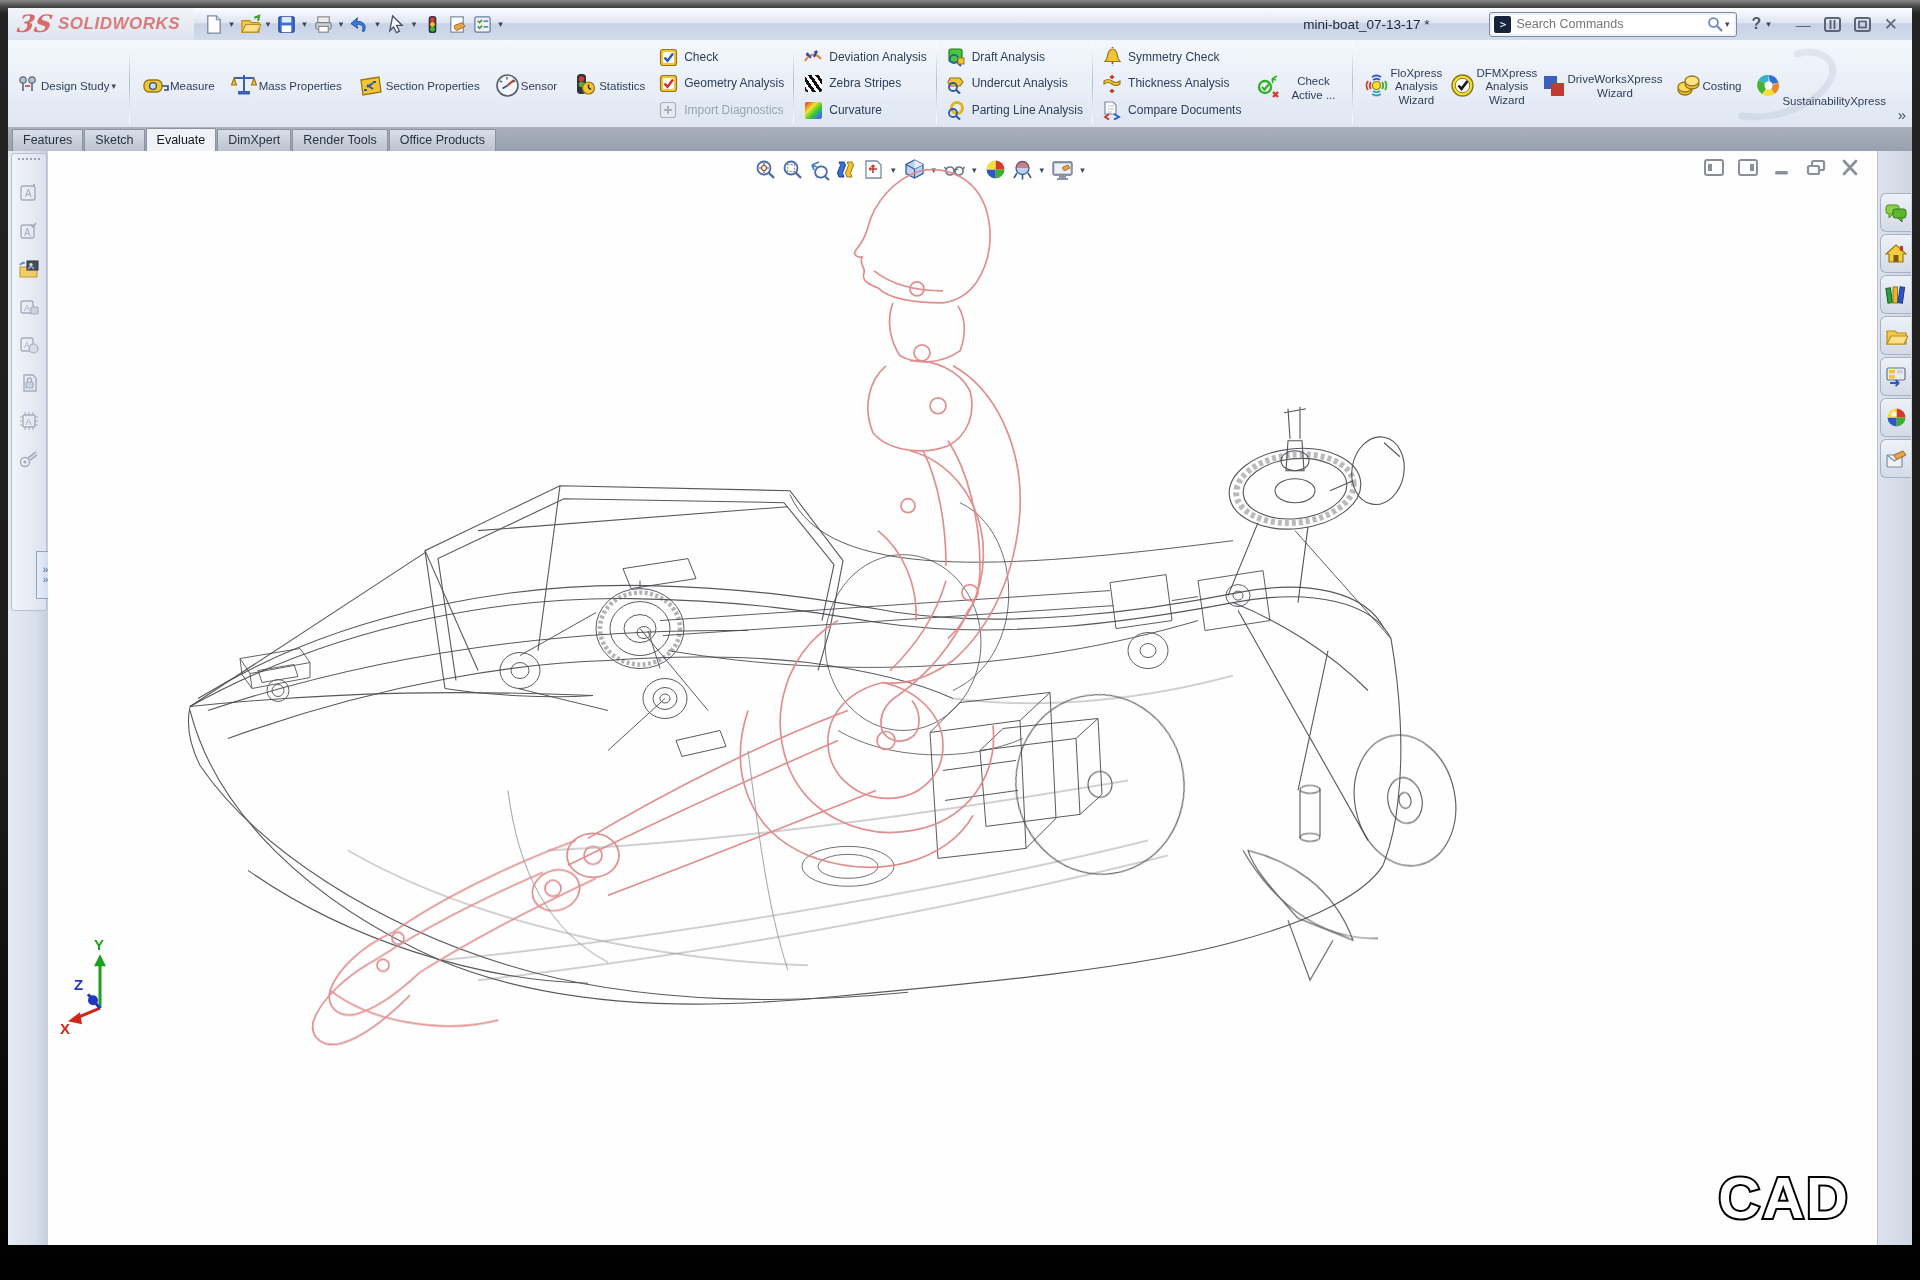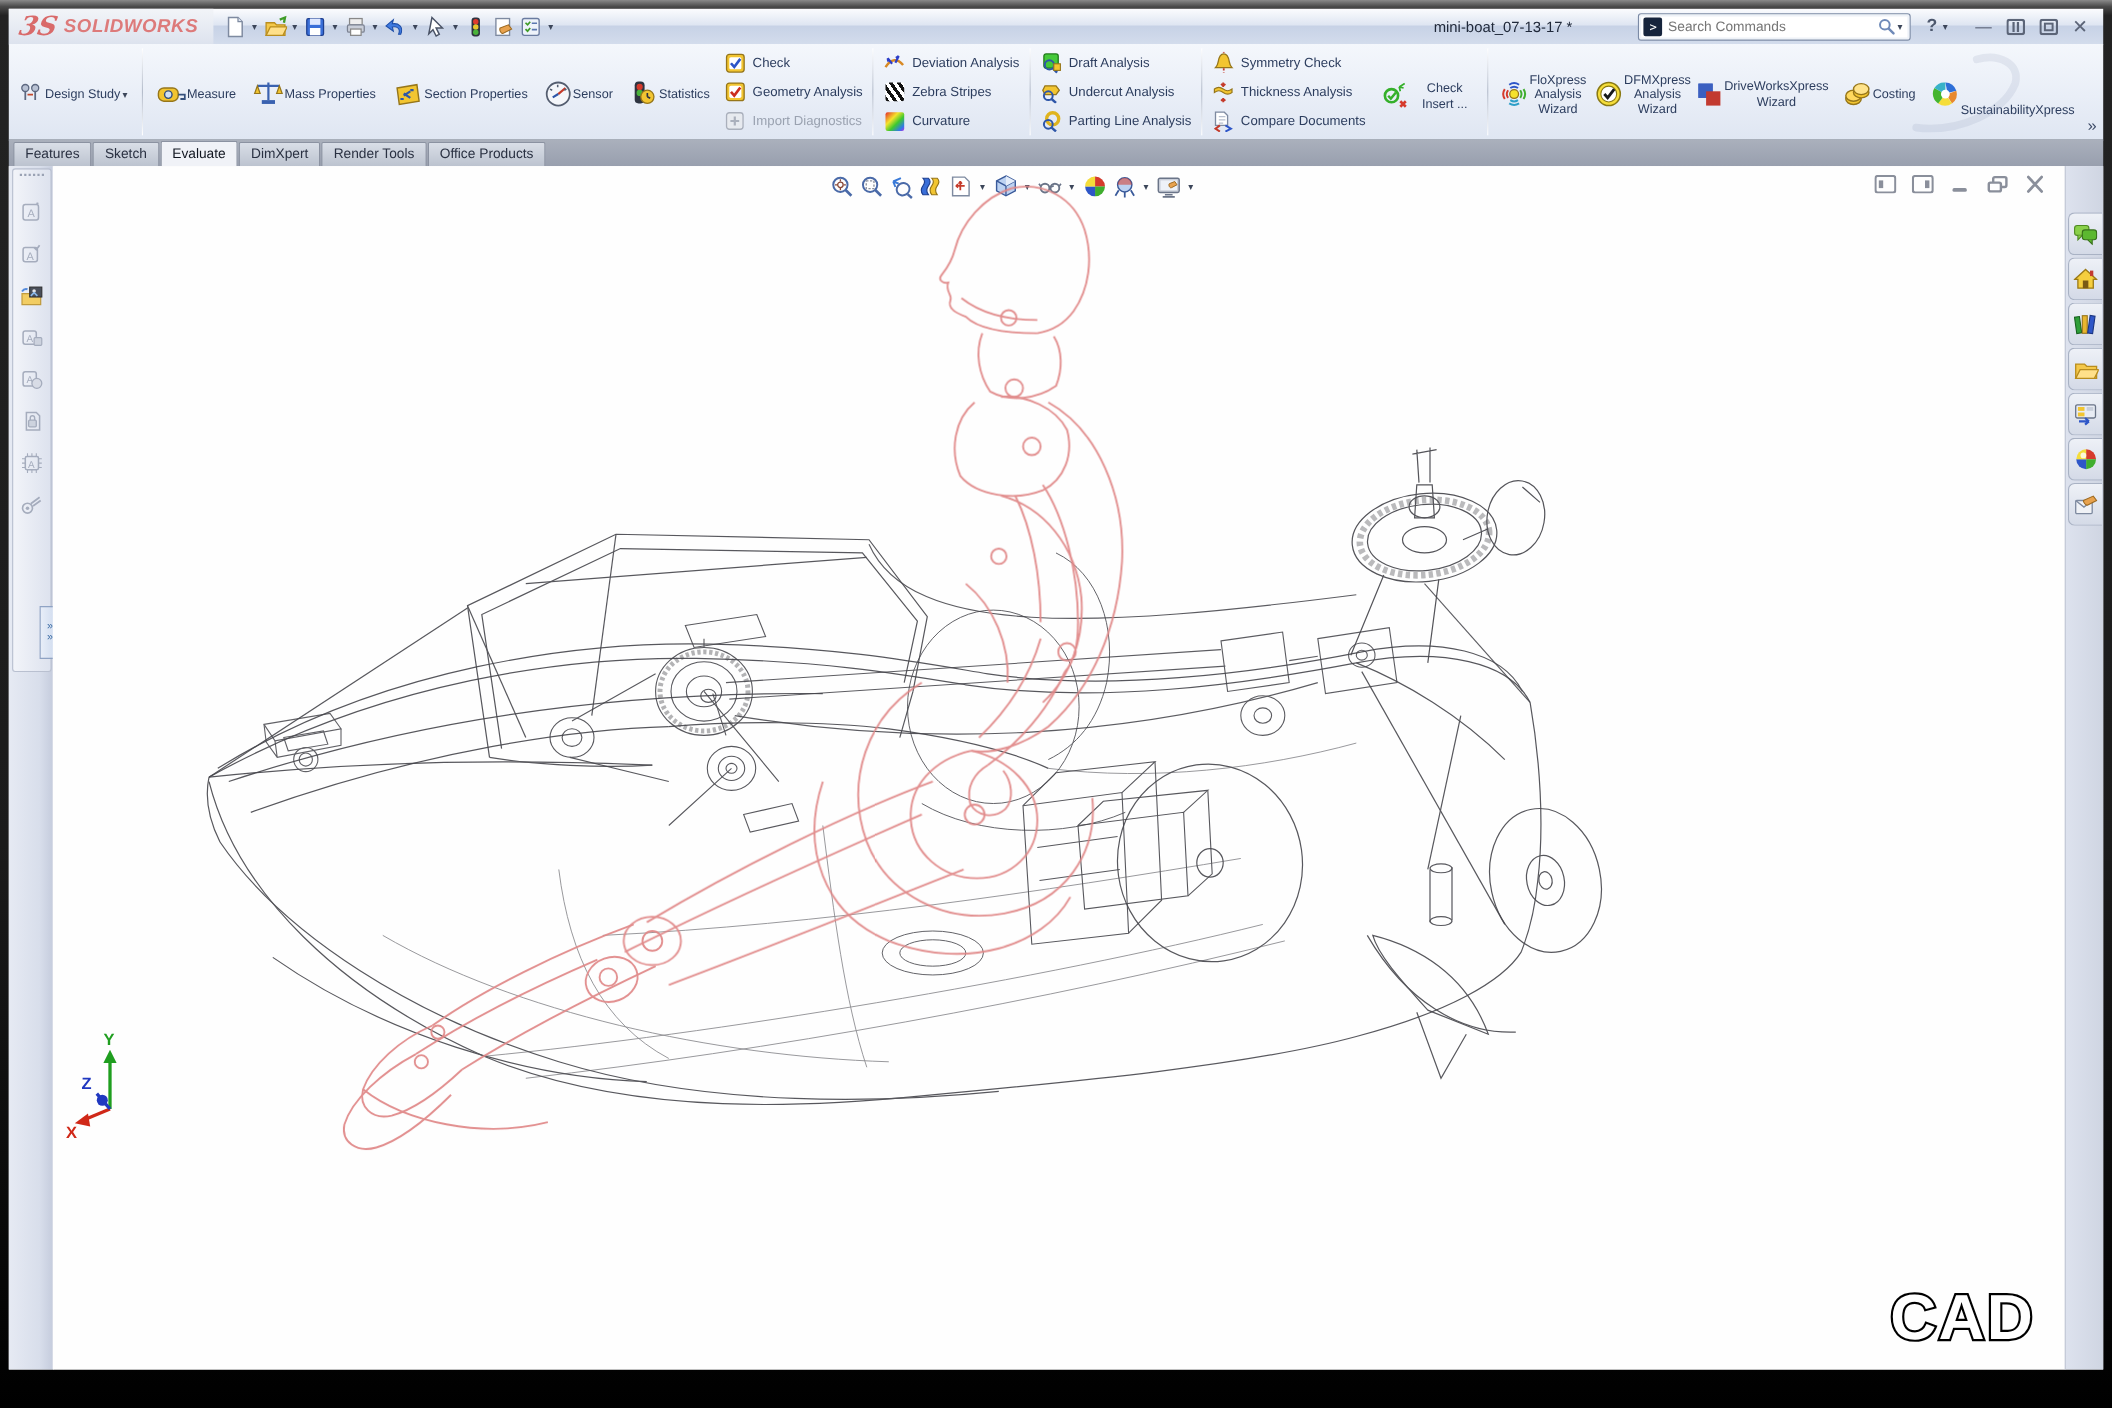--- a/index.html
+++ b/index.html
@@ -409,21 +409,21 @@
 
   <div class="rib-big" style="min-width:62px;padding-top:10px;">
     <span class="ic">
       <svg width="30" height="26" viewBox="0 0 30 26">
           <circle cx="11" cy="12" r="6" fill="none" stroke="#35b02a" stroke-width="2.4"></circle>
           <path d="M8 12 l2.4 2.6 L15 9" fill="none" stroke="#35b02a" stroke-width="2.2"></path>
           <path d="M18 4 l5 -3 m-5 3 l4 1 m-4 -1 l1 4" stroke="#35b02a" stroke-width="1.6" fill="none"></path>
           <path d="M19 17 l5 5 m0 -5 l-5 5" stroke="#d63a2c" stroke-width="2.4"></path>
         </svg>
     </span>
-    <span class="rib-label" style="max-width:58px;">Check Insert ...</span>
+    <span class="rib-label" style="max-width:58px;">Check Active ...</span>
   </div>
   <div class="rib-sep"></div>
 
   <div class="rib-big" style="max-width:72px;">
     <span class="ic">
       <svg width="27" height="27" viewBox="0 0 27 27">
           <circle cx="13.5" cy="13.5" r="4" fill="#f5e22c" stroke="#96761a" stroke-width="1.2"></circle>
           <path d="M5 9 q-3 4.5 0 9 M8 10 q-2.4 3.5 0 7" fill="none" stroke="#d63a2c" stroke-width="1.8"></path>
           <path d="M22 9 q3 4.5 0 9 M19 10 q2.4 3.5 0 7" fill="none" stroke="#3fae2e" stroke-width="1.8"></path>
           <path d="M9 5 q4.5 -3 9 0 M10 8 q3.5 -2.4 7 0" fill="none" stroke="#2e56c8" stroke-width="1.8"></path>

